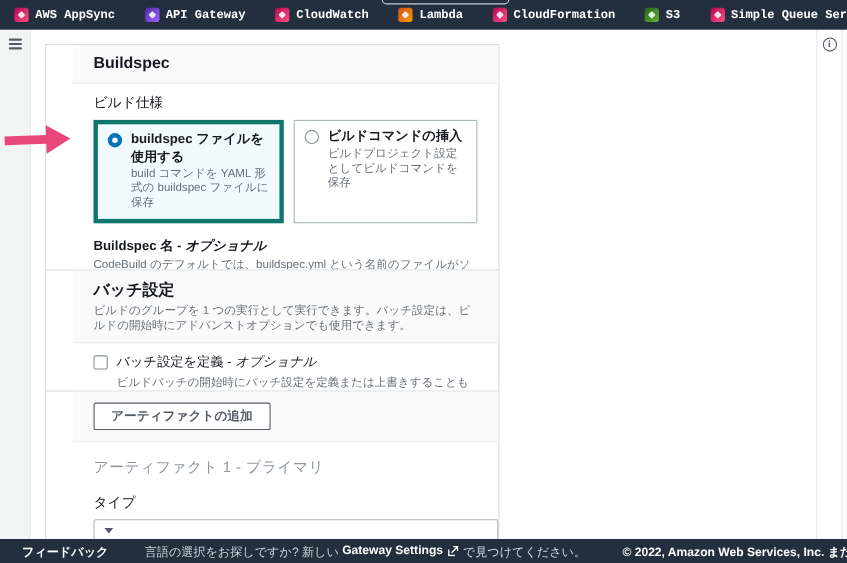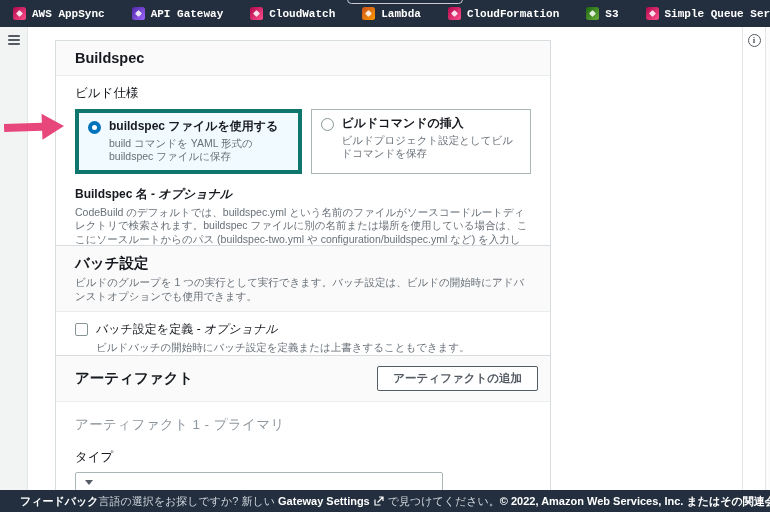--- a/index.html
+++ b/index.html
@@ -34,22 +34,22 @@
   .hamburger span { display:block; height:2px; background:#545b64; margin-bottom:2px; border-radius:1px; }
   .main { flex:1 1 auto; position:relative; background:#fff; overflow:hidden; }
   .info-rail { width:23px; flex:0 0 auto; border-left:1px solid #e4e7e7; background:#fff;
                display:flex; justify-content:center; align-items:flex-start; }
   .info-icon { margin-top:7px; width:13px; height:13px; border:1.5px solid #545b64; border-radius:50%;
                color:#545b64; font-size:9px; font-weight:700; line-height:10px; text-align:center;
                font-family:"Liberation Serif", serif; cursor:pointer; }
   .scroll-rail { width:5px; flex:0 0 auto; border-left:1px solid #e4e7e7; background:#fcfcfc; }
 
   
-  .panel { position:absolute; left:27px; width:496px; background:#fff;
-           border:1px solid #d8dde0; }
+  .panel { position:absolute; left:13px; width:413px; background:#fff;
+           border:1px solid #d8dde0;padding-left:24px; }
   .panel-header { background:#fafafa; border-bottom:1px solid #eaeded; padding:8px 19px 8px 19px; }
   .panel-title { font-size:14.5px; font-weight:700; color:#16191f; }
   .panel-header-desc { font-size:10.5px; color:#687078; margin-top:3px; line-height:1.3; }
   .panel-body { padding:9px 19px 13px 19px; }
 
   #panel-buildspec { top:13px; }
   #panel-batch     { top:218px; }
   #panel-artifacts { top:328px; }
 
   .field-label { font-size:12.5px; color:#16191f; margin-bottom:7px; }
@@ -88,21 +88,21 @@
   .select-value { font-size:12px; font-weight:600; color:#16191f; }
   .select-caret { width:0; height:0; border-left:4px solid transparent; border-right:4px solid transparent;
                   border-top:5px solid #545b64; }
 
   
   .annotation-arrow { position:absolute; left:4px; top:110px; z-index:20; transform:rotate(-2deg); }
 
   
   .footer { position:absolute; left:0; right:0; bottom:0; height:22px; background:#232f3e;
             display:flex; align-items:center; padding:0 12px 0 20px; font-size:11px; z-index:5;
-            white-space:nowrap; }
+            white-space:nowrap;gap:33px; }
   .footer-feedback { color:#fff; font-weight:700; cursor:pointer; }
   .footer-msg { color:#cfd6dd; display:flex; align-items:center; gap:3px; }
   .footer-msg .us { color:#fff; font-weight:700; }
   .ext-icon { display:inline-block; margin:0 1px; }
   .footer-copy { margin-left:auto; color:#ffffff; font-weight:700; }
 </style>
 </head>
 <body>
 
 <div class="topbar" id="topbar">
@@ -200,21 +200,20 @@
               <span>バッチ設定を定義</span><span class="opt-suffix"> - オプショナル</span>
             </div>
             <div class="check-desc">ビルドバッチの開始時にバッチ設定を定義または上書きすることもできます。</div>
           </span>
         </div>
       </div>
     </div>
 
     <div class="panel" id="panel-artifacts">
       <div class="panel-header artifacts-header">
-        <span class="panel-title">アーティファクト</span>
         <button class="btn-secondary">アーティファクトの追加</button>
       </div>
       <div class="panel-body">
         <div class="subsection-title">アーティファクト 1 - プライマリ</div>
         <div class="type-label">タイプ</div>
         <div class="select">
           <span class="select-caret"></span>
         </div>
 
       </div>

